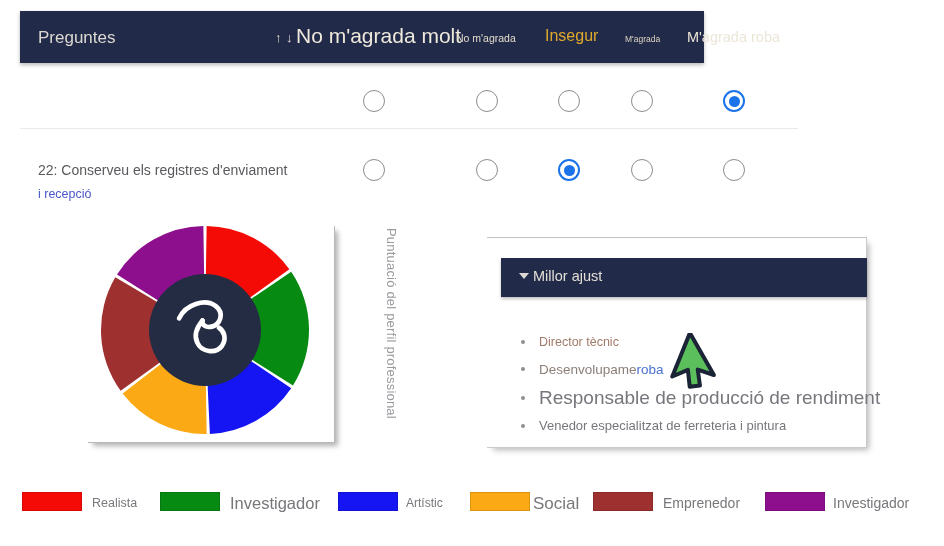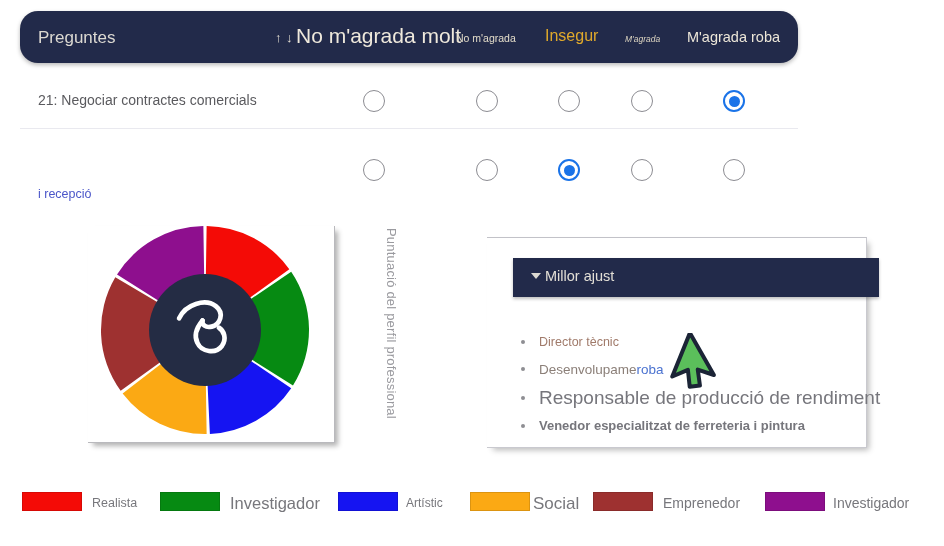--- a/index.html
+++ b/index.html
@@ -9,32 +9,31 @@
     background:#ffffff;
     font-family:"Liberation Sans", sans-serif;
     position:relative;
     overflow:hidden;
     -webkit-font-smoothing:antialiased;
   }
   .stage{position:absolute;left:0;top:0;width:944px;height:546px;}
 
   
   .qheader{
-    position:absolute;left:20px;top:11px;width:778px;height:52px;
+    position:absolute;left:20px;top:11px;width:684px;height:52px;
     background:#222a4a;
     box-shadow:0 2px 4px rgba(0,0,0,.28);
-    border-radius:18px;
   }
   .qheader .lbl{position:absolute;white-space:nowrap;line-height:1;}
   .hdr-preguntes{left:18px;top:18px;font-size:17px;color:#dcd9d2;}
   .hdr-sort{left:255px;top:20px;font-size:13px;color:#e8e2d5;letter-spacing:.5px;}
   .hdr-c1{left:276px;top:14px;font-size:21px;color:#efe9dc;text-align:right;}
   .hdr-c2{left:436px;top:22px;font-size:10.5px;color:#e3dcc9;}
   .hdr-c3{left:525px;top:17px;font-size:16px;color:#e0a92b;}
-  .hdr-c4{left:605px;top:24px;font-size:8.5px;color:#ded6c2;font-style:italic;}
+  .hdr-c4{left:605px;top:24px;font-size:8.5px;color:#ded6c2;}
   .hdr-c5{left:667px;top:19px;font-size:14.5px;color:#ece6d8;}
 
   
   .qrow{position:absolute;left:20px;width:778px;}
   .qrow-1{top:63px;height:65px;}
   .qrow-2{top:128px;height:82px;}
   .qrow .divider{position:absolute;left:0;top:0;width:778px;height:1px;background:#e9e9ef;}
   .qtext{position:absolute;left:18px;font-size:14px;color:#5a5a5e;white-space:nowrap;line-height:1;}
   .qrow-1 .qtext{top:30px;}
   .qrow-2 .qtext{top:35px;}
@@ -75,42 +74,42 @@
   .res-outer{
     position:absolute;left:487px;top:237px;width:380px;height:211px;
     background:#ffffff;
     border-top:1.5px solid #c2c2c8;
     border-right:1.5px solid #c9c9cf;
     border-bottom:1.5px solid #c9c9cf;
     box-shadow:4px 4px 6px -2px rgba(0,0,0,.28);
     box-sizing:border-box;
   }
   .res-bar{
-    position:absolute;left:26px;top:20px;width:366px;height:39px;
+    position:absolute;left:14px;top:20px;width:366px;height:39px;
     background:#222a4a;box-shadow:0 2px 3px rgba(0,0,0,.25);
   }
   .res-bar .caret{
     position:absolute;left:18px;top:15px;width:0;height:0;
     border-left:5px solid transparent;border-right:5px solid transparent;
     border-top:6px solid #dcd9d2;
   }
   .res-bar .res-title{
     position:absolute;left:32px;top:11px;font-size:14.5px;color:#e3dfd6;line-height:1;
   }
   .res-list{position:absolute;left:30px;top:98px;margin:0;padding:0;list-style:none;}
   .res-list li{position:relative;padding-left:22px;line-height:1;white-space:nowrap;}
   .res-list li .dot{
     position:absolute;left:4px;top:50%;width:4px;height:4px;margin-top:-2px;
     border-radius:50%;background:#8e8e93;
   }
   .it-0{font-size:12.5px;color:#a07a6a;margin-bottom:14px;}
   .it-1{font-size:13.5px;color:#8b7f78;margin-bottom:12px;}
   .it-1 .hl{color:#4a72d0;}
   .it-2{font-size:19px;color:#76767c;margin-bottom:12px;}
-  .it-3{font-size:13px;color:#76767c;margin-bottom:13px;font-weight:bold;}
+  .it-3{font-size:13px;color:#76767c;margin-bottom:13px;}
   .it-4{font-size:11.5px;color:#8a8a90;}
 
   
   .cursor{position:absolute;left:665px;top:333px;width:70px;height:62px;pointer-events:none;}
 
   
   .legend{position:absolute;left:0;top:487px;width:944px;height:40px;}
   .legend .item{position:absolute;top:0;height:34px;}
   .legend .sw{position:absolute;top:5px;width:60px;height:19px;border:1px solid rgba(0,0,0,.12);box-sizing:border-box;}
   .legend .tx{position:absolute;white-space:nowrap;line-height:1;color:#77777c;}
@@ -124,30 +123,30 @@
     <div class="lbl hdr-preguntes">Preguntes</div>
     <div class="lbl hdr-sort">↑ ↓</div>
     <div class="lbl hdr-c1">No m'agrada molt</div>
     <div class="lbl hdr-c2">No m'agrada</div>
     <div class="lbl hdr-c3">Insegur</div>
     <div class="lbl hdr-c4">M'agrada</div>
     <div class="lbl hdr-c5">M'agrada roba</div>
   </div>
 
   <div class="qrow qrow-1">
-    <div class="qtext">21: Negociar contractes comercials</div>
     <div class="radio r-c1"></div>
     <div class="radio r-c2"></div>
     <div class="radio r-c3"></div>
     <div class="radio r-c4"></div>
     <div class="radio r-c5 sel"></div>
   </div>
 
   <div class="qrow qrow-2">
     <div class="divider"></div>
+    <div class="qtext">22: Conserveu els registres d'enviament</div>
     <div class="qtext-sub">i recepció</div>
     <div class="radio r-c1"></div>
     <div class="radio r-c2"></div>
     <div class="radio r-c3 sel"></div>
     <div class="radio r-c4"></div>
     <div class="radio r-c5"></div>
   </div>
 
   <div class="pie-card">
     <div class="donut-wrap">

